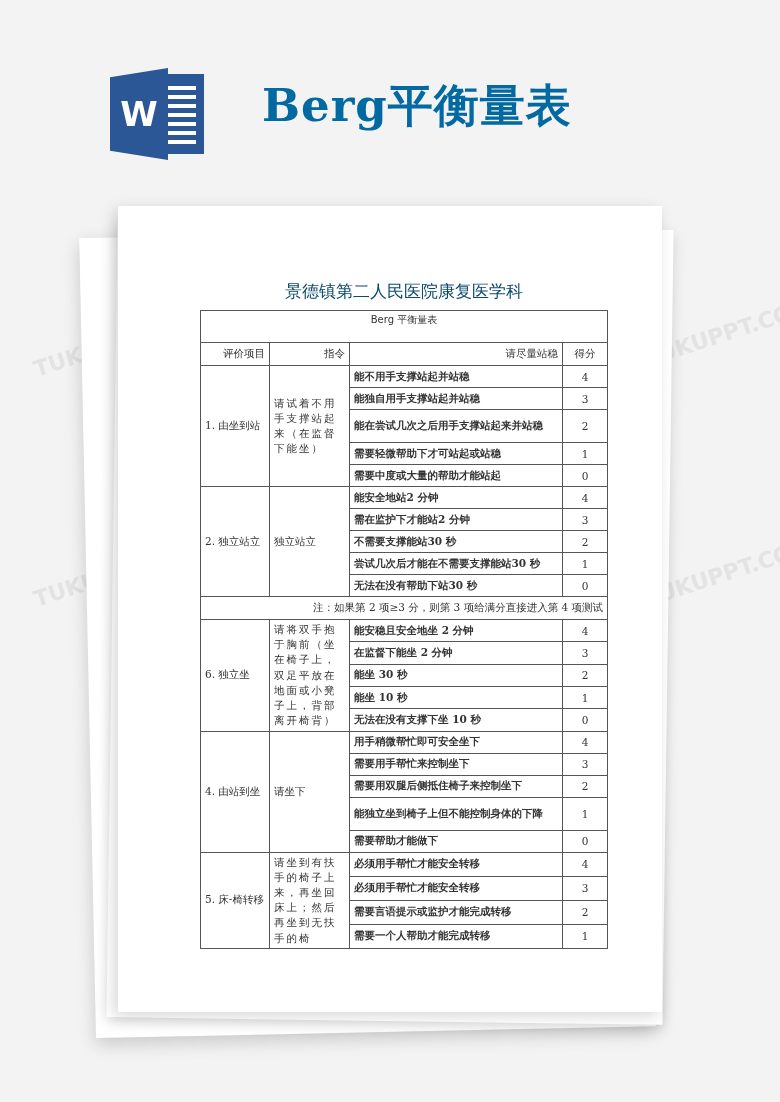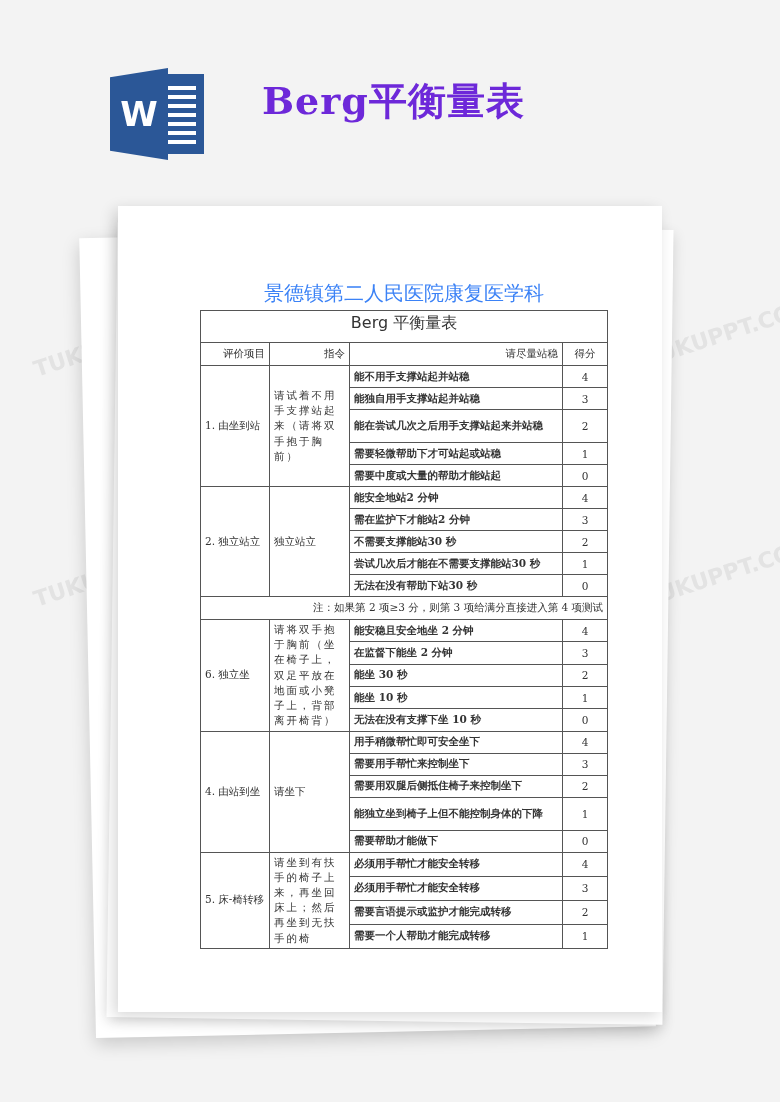--- a/index.html
+++ b/index.html
@@ -19,49 +19,49 @@
   .word-icon .cover {
     position:absolute; left:0; top:0; width:58px; height:92px;
     background:#2b5797;
     clip-path:polygon(0 10%, 100% 0, 100% 100%, 0 90%);
     color:#fff; font-family:"DejaVu Sans", sans-serif; font-weight:bold;
     font-size:34px; line-height:92px; text-align:center;
   }
   .banner-title {
     position:absolute; left:262px; top:76px;
     font-family:"DejaVu Serif", serif; font-weight:bold;
-    font-size:38px; color:#6d28d9; letter-spacing:1px; white-space:nowrap;
+    font-size:45px; color:#0369a1; letter-spacing:1px; white-space:nowrap;
   }
   .paper-back2 {
     position:absolute; left:96px; top:238px; width:560px; height:800px;
     background:#fff; transform:rotate(-1.2deg); transform-origin:left bottom;
     box-shadow:0 6px 18px rgba(0,0,0,0.18);
   }
   .paper-back1 {
     position:absolute; left:112px; top:226px; width:556px; height:795px;
     background:#fff; transform:rotate(0.8deg);
     box-shadow:0 4px 14px rgba(0,0,0,0.14);
   }
   .paper {
     position:absolute; left:118px; top:206px; width:544px; height:806px;
     background:#fff; box-shadow:-4px 4px 14px rgba(0,0,0,0.16);
   }
   .doc-heading {
     position:absolute; left:0; top:74px; width:100%; text-align:center;
-    font-family:"DejaVu Serif", serif; font-size:20px; color:#3b82f6;
+    font-family:"DejaVu Serif", serif; font-size:17px; color:#0c4a6e;
     padding-left:28px; box-sizing:border-box;
   }
   table.berg {
     position:absolute; left:82px; top:104px; width:408px;
     border-collapse:collapse; font-size:10.5px; color:#333;
     font-family:"DejaVu Serif", serif;
   }
   table.berg td { border:1px solid #555; padding:2px 4px; vertical-align:middle; }
   table.berg td.title-cell {
-    text-align:center; font-family:"DejaVu Sans", sans-serif; font-size:16px;
+    text-align:center; font-family:"DejaVu Sans", sans-serif; font-size:10px;
     height:27px; vertical-align:top; padding-top:2px;
   }
   table.berg td.hdr { text-align:right; height:18px; }
   table.berg td.item { width:60px; }
   table.berg td.instr { width:71px; line-height:1.45; letter-spacing:2px; }
   table.berg td.score { width:36px; text-align:center; }
   table.berg td.crit { height:17px;font-weight:bold; }
   table.berg td.crit.tall { height:28px; line-height:1.3; }
   table.berg td.note { text-align:right; height:18px; }
   .wm {
@@ -107,21 +107,21 @@
         <td class="title-cell" colspan="4">Berg 平衡量表</td>
       </tr>
       <tr>
         <td class="hdr item">评价项目</td>
         <td class="hdr instr" style="letter-spacing:0">指令</td>
         <td class="hdr">请尽量站稳</td>
         <td class="hdr score">得分</td>
       </tr>
     <tr>
           <td class="item" rowspan="5">1. 由坐到站</td>
-          <td class="instr" rowspan="5">请试着不用手支撑站起来（请将双手抱于胸前）</td>
+          <td class="instr" rowspan="5">请试着不用手支撑站起来（在监督下能坐）</td>
           <td class="crit">能不用手支撑站起并站稳</td>
           <td class="score">4</td>
         </tr>
         <tr>
           <td class="crit">能独自用手支撑站起并站稳</td>
           <td class="score">3</td>
         </tr>
         <tr>
           <td class="crit tall">能在尝试几次之后用手支撑站起来并站稳</td>
           <td class="score">2</td>

